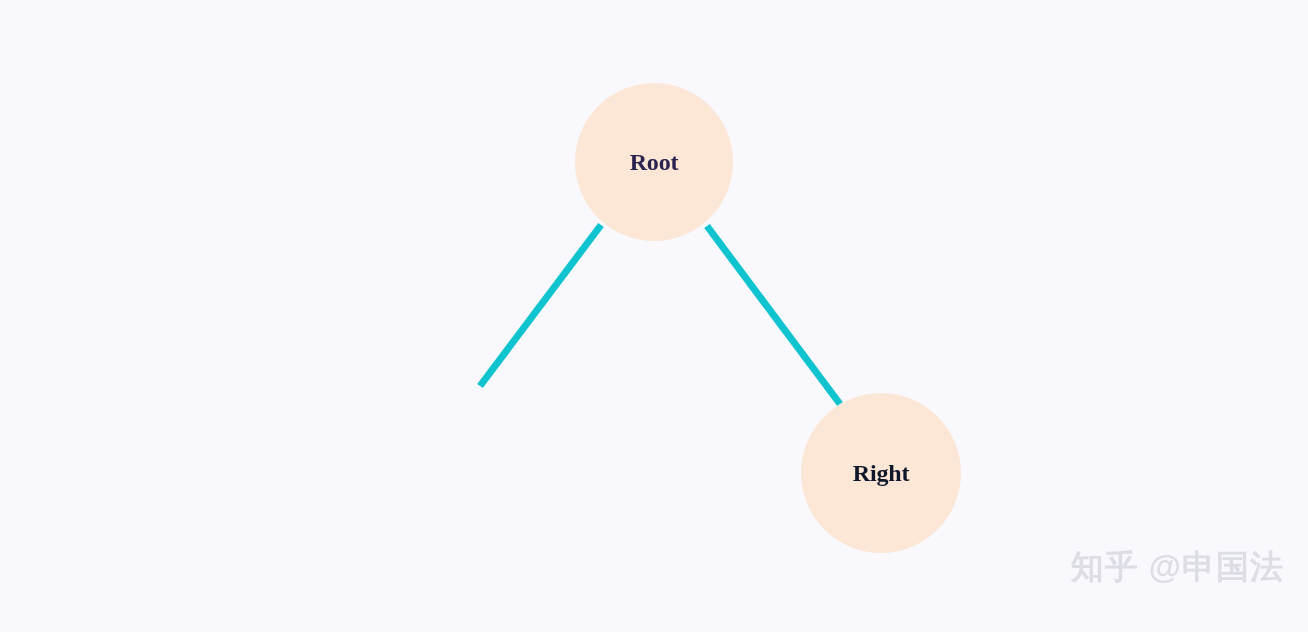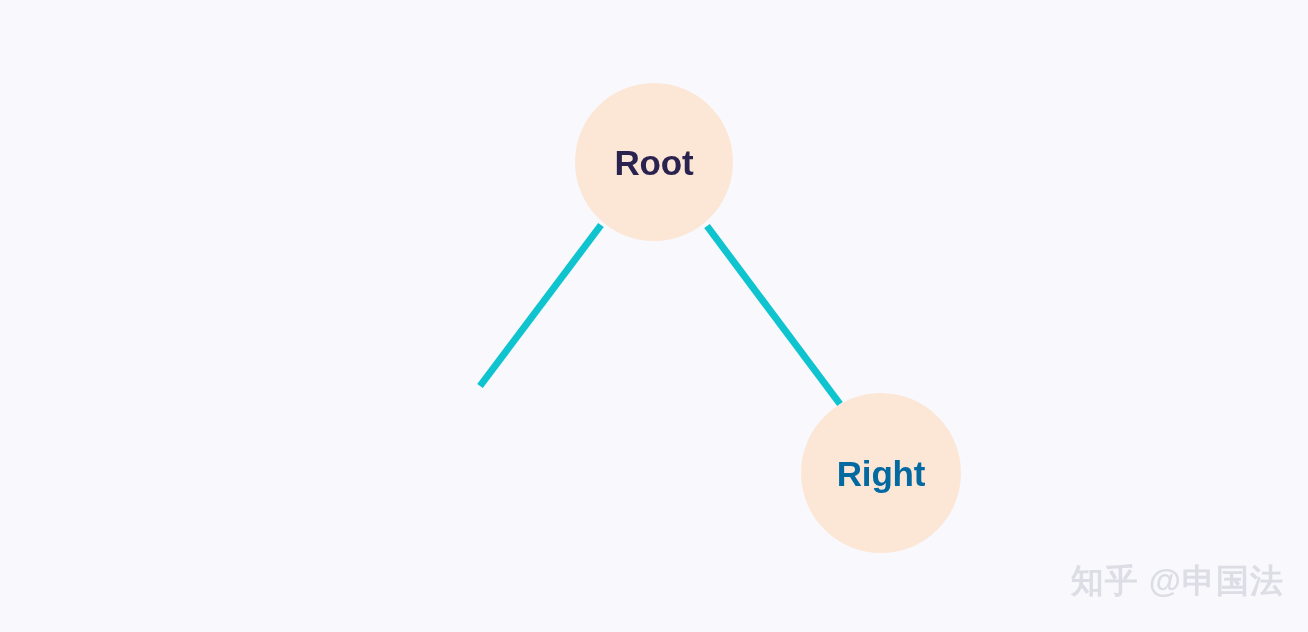--- a/index.html
+++ b/index.html
@@ -31,25 +31,26 @@
     border-radius: 50%;
     background: #fce7d6;
     display: flex;
     align-items: center;
     justify-content: center;
     box-sizing: border-box;
   }
   .node-label {
     color: #2a2350;
     font-weight: bold;
-    font-size: 35px;
+    font-size: 24px;
     letter-spacing: -0.2px;
     line-height: 1;
     white-space: nowrap;
     user-select: none;
+    font-family: Liberation Serif, serif;
   }
   #node-root {
     left: 575px;
     top: 83px;
     width: 158px;
     height: 158px;
   }
   #node-left {
     left: 348px;
     top: 375px;
@@ -58,21 +59,21 @@
   }
   #node-right {
     left: 801px;
     top: 393px;
     width: 160px;
     height: 160px;
   }
   #watermark {
     position: absolute;
     right: 24px;
-    bottom: 28px;
+    bottom: 42px;
     color: #dcdde5;
     font-size: 33px;
     font-weight: bold;
     letter-spacing: 1px;
     white-space: nowrap;
     user-select: none;
   }
 </style>
 </head>
 <body>
@@ -83,18 +84,18 @@
     <line x1="601" y1="225" x2="480" y2="386" stroke="#0fc4cf" stroke-width="7" stroke-linecap="butt"></line>
     <line x1="707" y1="226" x2="840" y2="404" stroke="#0fc4cf" stroke-width="7" stroke-linecap="butt"></line>
   </svg>
 
   <div class="node" id="node-root" style="left: 575px; top: 83px; width: 158px; height: 158px; background: rgb(252, 231, 214);">
     <span class="node-label" style="color: rgb(42, 35, 80);">Root</span>
   </div>
 
 
   <div class="node" id="node-right" style="left: 801px; top: 393px; width: 160px; height: 160px; background: rgb(252, 231, 214);">
-    <span class="node-label" style="color: #0369a1;">Right</span>
+    <span class="node-label" style="color: #0f172a;">Right</span>
   </div>
 
   <div id="watermark" style="color: rgb(220, 221, 229);">知乎 @申国法</div>
 
 </div>
 
 </body></html>

